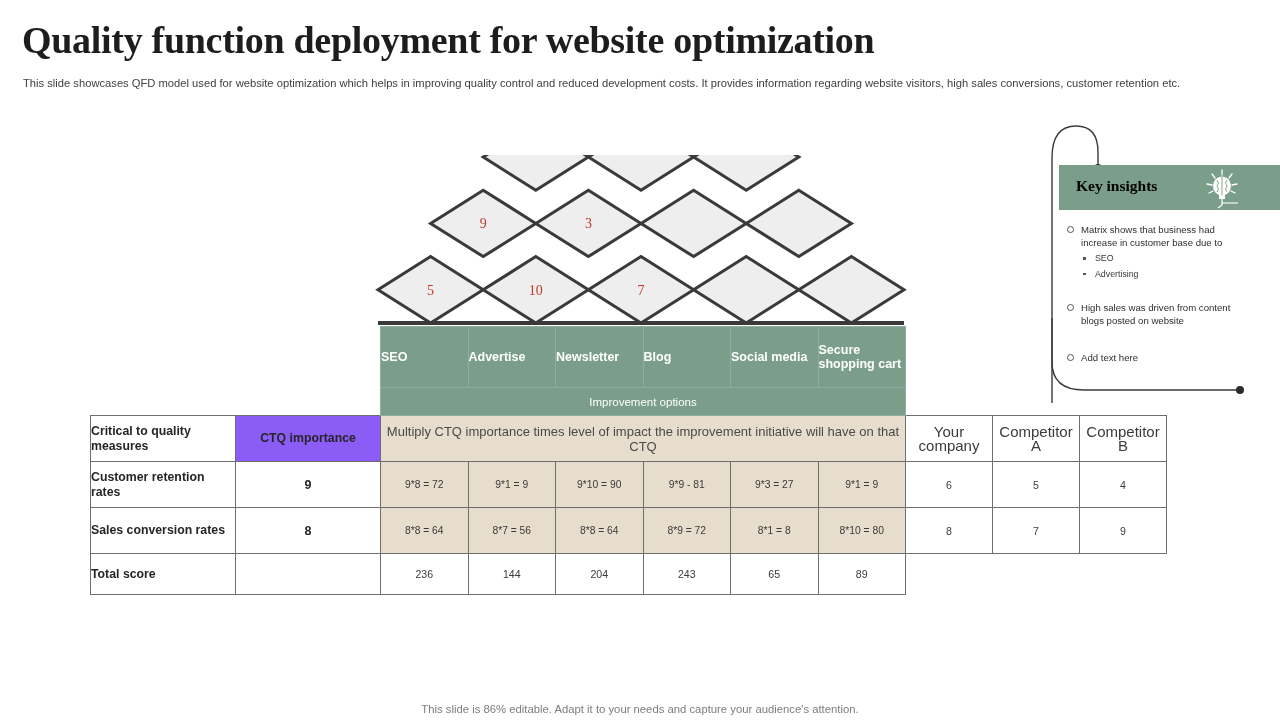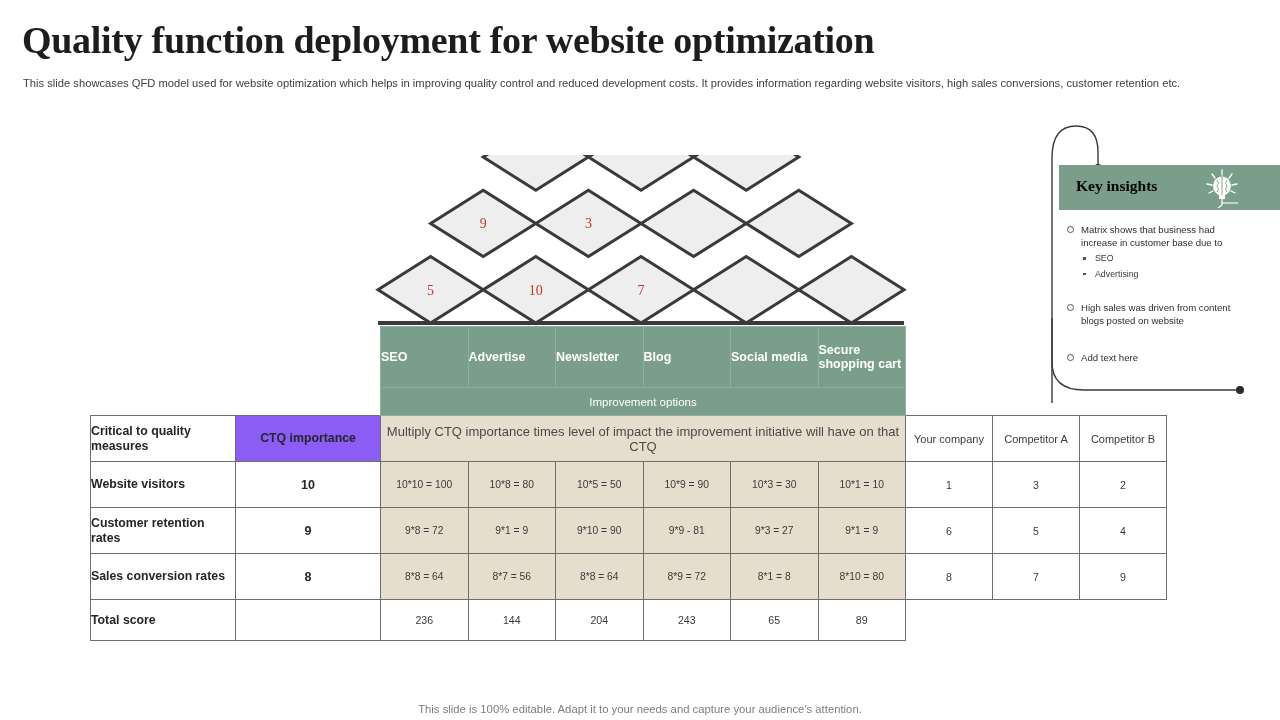--- a/index.html
+++ b/index.html
@@ -129,21 +129,21 @@
   }
   .plain {
     background: #ffffff;
     color: #3b3b3b;
     font-size: 10.6px;
     text-align: center;
   }
   .plain-hdr {
     background: #ffffff;
     color: #3b3b3b;
-    font-size: 11px;
+    font-size: 15px;
     text-align: center;
     line-height: 14px;
   }
   .total-lbl {
     font-size: 12.3px;
     font-weight: bold;
     color: #262626;
     padding-left: 9px;
     background: #ffffff;
   }
@@ -310,33 +310,20 @@
 
     <tr class="r-head">
       <td class="rowlabel">Critical to quality measures</td>
       <td class="ctq-hdr">CTQ importance</td>
       <td class="beige-note" colspan="6">Multiply CTQ importance times level of impact the improvement initiative will have on that CTQ</td>
       <td class="plain-hdr">Your company</td>
       <td class="plain-hdr">Competitor A</td>
       <td class="plain-hdr">Competitor B</td>
     </tr>
 
-    <tr class="r-data">
-      <td class="rowlabel">Website visitors</td>
-      <td class="ctq">10</td>
-      <td class="beige">10*10 = 100</td>
-      <td class="beige">10*8 = 80</td>
-      <td class="beige">10*5 = 50</td>
-      <td class="beige">10*9 = 90</td>
-      <td class="beige">10*3 = 30</td>
-      <td class="beige">10*1 = 10</td>
-      <td class="plain">1</td>
-      <td class="plain">3</td>
-      <td class="plain">2</td>
-    </tr>
 
     <tr class="r-data">
       <td class="rowlabel">Customer retention rates</td>
       <td class="ctq">9</td>
       <td class="beige">9*8 = 72</td>
       <td class="beige">9*1 = 9</td>
       <td class="beige">9*10 = 90</td>
       <td class="beige">9*9 - 81</td>
       <td class="beige">9*3 = 27</td>
       <td class="beige">9*1 = 9</td>
@@ -429,13 +416,13 @@
     </div>
 
     <div class="ins-item" style="margin-top:25px">
       <span class="ins-marker"></span>
       <span>Add text here</span>
     </div>
 
   </div>
 </div>
 
-<div id="footer-note">This slide is 100% editable. Adapt it to your needs and capture your audience's attention.</div>
+<div id="footer-note">This slide is 86% editable. Adapt it to your needs and capture your audience's attention.</div>
 
 </body></html>

